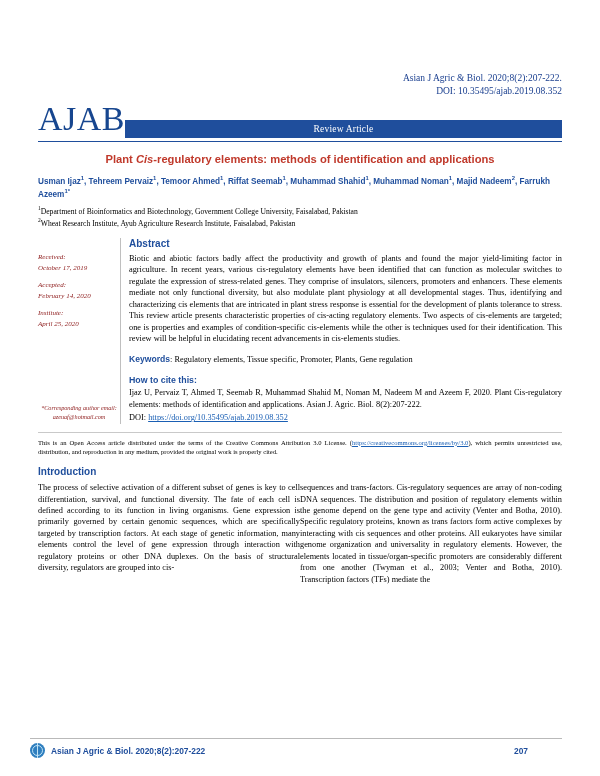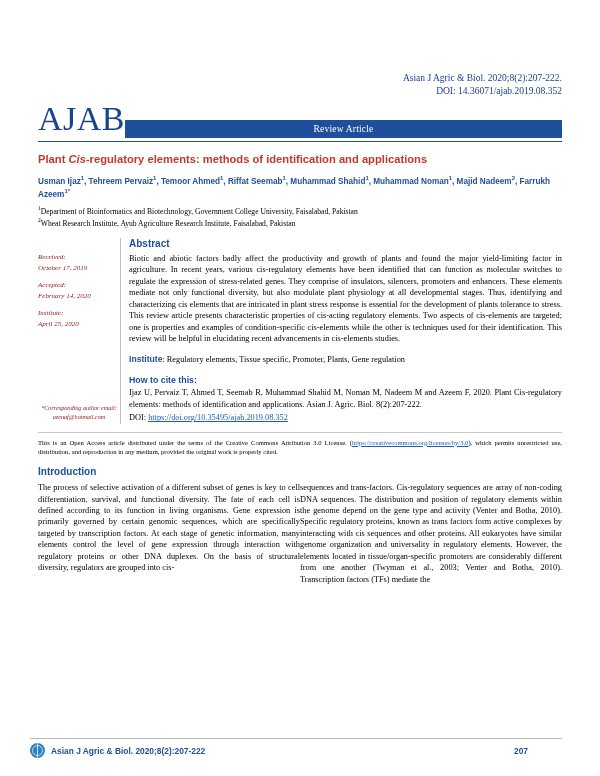--- a/index.html
+++ b/index.html
@@ -67,20 +67,21 @@
   }
 
   
   .article-title {
     color: #c0392b;
     font-family: "Liberation Sans", sans-serif;
     font-weight: bold;
     font-size: 11.2px;
     margin-top: 10px;
     line-height: 1.35;
+    text-align: center;
   }
   .authors {
     color: #1f4e9c;
     font-family: "Liberation Sans", sans-serif;
     font-weight: bold;
     font-size: 8.2px;
     margin-top: 7px;
     line-height: 1.45;
   }
   .affil {
@@ -241,21 +242,21 @@
     padding-right: 34px;
   }
 </style>
 </head>
 <body>
 
 <div class="page">
 
   <div class="header-top">
     <span class="line">Asian J Agric &amp; Biol. 2020;8(2):207-222.</span>
-    <span class="line">DOI: 14.36071/ajab.2019.08.352</span>
+    <span class="line">DOI: 10.35495/ajab.2019.08.352</span>
   </div>
 
   <div class="masthead">
     <div class="ajab-logo">AJAB</div>
     <div class="masthead-bar">Review Article</div>
   </div>
   <div class="rule-blue"></div>
 
   <div class="article-title">
     <span>Plant </span><i>Cis</i><span>-regulatory elements: methods of identification and applications</span>
@@ -291,21 +292,21 @@
         <span>*Corresponding author email:</span><br>
         <span>azeuaf@hotmail.com</span>
       </div>
     </div>
 
     <div class="abstract-box">
       <div class="abs-head">Abstract</div>
       <div class="abs-body">Biotic and abiotic factors badly affect the productivity and growth of plants and found the major yield-limiting factor in agriculture. In recent years, various cis-regulatory elements have been identified that can function as molecular switches to regulate the expression of stress-related genes. They comprise of insulators, silencers, promoters and enhancers. These elements mediate not only functional diversity, but also modulate plant physiology at all developmental stages. Thus, identifying and characterizing cis elements that are intricated in plant stress response is essential for the development of plants tolerance to stress. This review article presents characteristic properties of cis-acting regulatory elements. Two aspects of cis-elements are targeted; one is properties and examples of condition-specific cis-elements while the other is techniques used for their identification. This review will be helpful in elucidating recent advancements in cis-elements studies.</div>
 
       <div class="kw">
-        <span class="k-lbl">Institute</span><span>: Regulatory elements, Tissue specific, Promoter, Plants, Gene regulation</span>
+        <span class="k-lbl">Keywords</span><span>: Regulatory elements, Tissue specific, Promoter, Plants, Gene regulation</span>
       </div>
 
       <div class="cite-head">How to cite this:</div>
       <div class="cite-body">Ijaz U, Pervaiz T, Ahmed T, Seemab R, Muhammad Shahid M, Noman M, Nadeem M and Azeem F, 2020. Plant Cis-regulatory elements: methods of identification and applications. Asian J. Agric. Biol. 8(2):207-222.</div>
       <div class="cite-body">
         <span>DOI: </span><a class="link" href="#">https://doi.org/10.35495/ajab.2019.08.352</a>
       </div>
     </div>
   </div>
 

